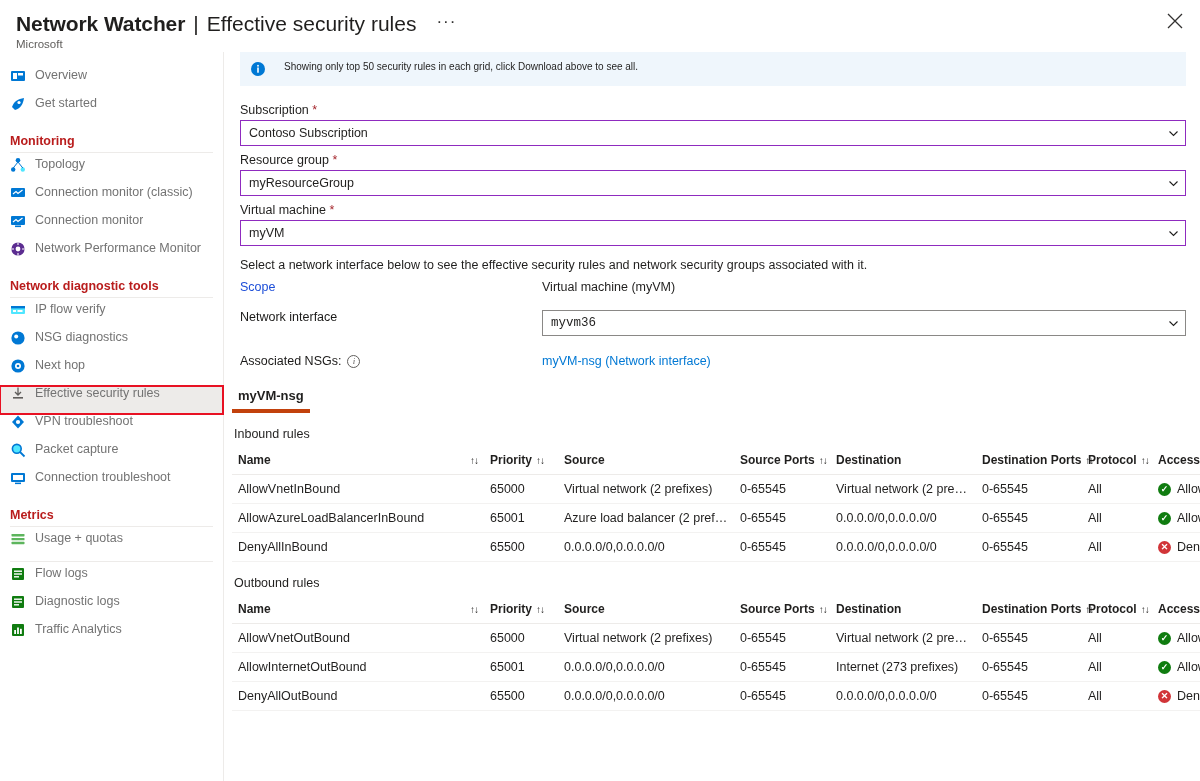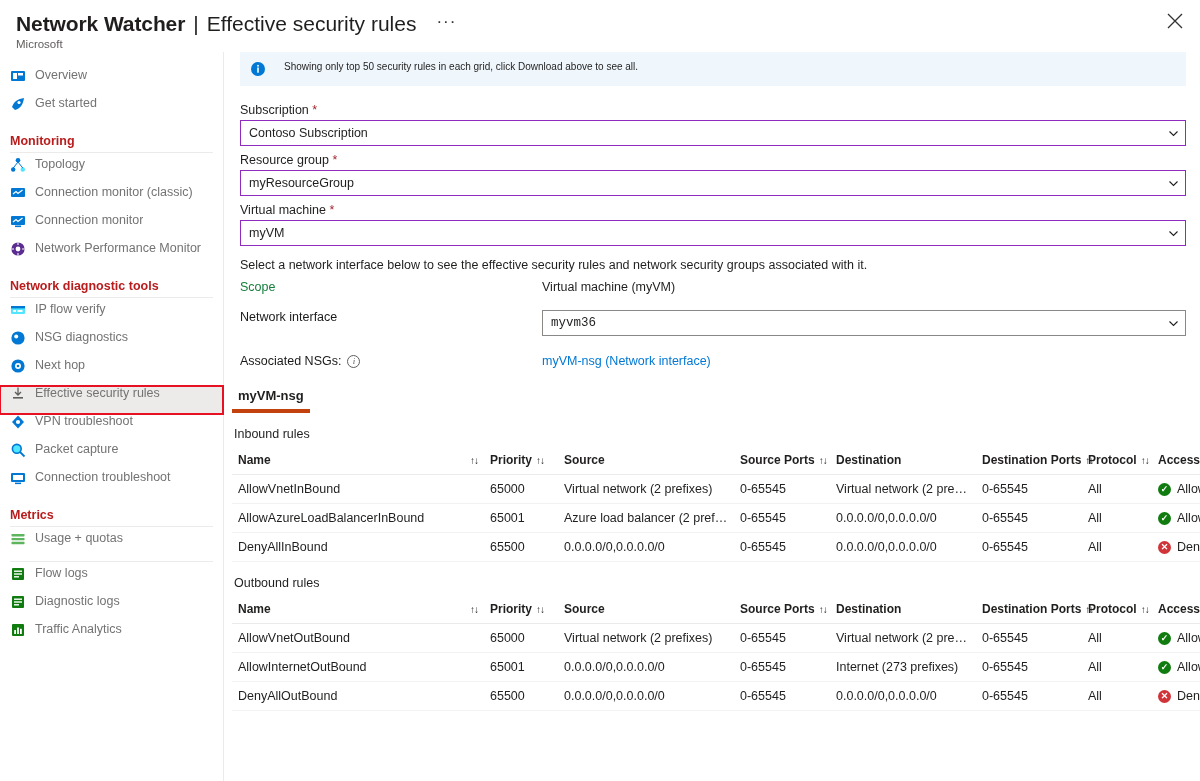--- a/index.html
+++ b/index.html
@@ -101,21 +101,21 @@
     padding: 0 6px 0 8px; font-size: 12.5px; color: #201f1e; cursor: pointer;
   }
   .select-box.plain { border: 1px solid #8a8886; font-family: Liberation Mono, monospace; }
   .chev { color: #201f1e; width: 11px; height: 11px; flex: none; }
 
   .hint { font-size: 12.5px; color: #201f1e; margin: 12px 0 8px 0; }
 
   .scope-row {
     display: flex; align-items: center; font-size: 12.5px; margin-top: 6px;
   }
-  .scope-label { width: 302px; color: #15803d; }
+  .scope-label { width: 302px; color: #1d4ed8; }
   .scope-val { color: #201f1e; }
   .nic-row { display: flex; align-items: flex-start; margin-top: 16px; }
   .nic-label { width: 302px; font-size: 12.5px; }
   .nic-select { flex: 1; }
 
   .nsg-row { display: flex; align-items: center; margin-top: 18px; font-size: 12.5px; }
   .nsg-label-wrap { width: 302px; display: flex; align-items: center; gap: 6px; }
   .info-circle {
     width: 13px; height: 13px; border-radius: 50%; border: 1px solid #605e5c;
     color: #605e5c; font-size: 9px; line-height: 11px; text-align: center;

